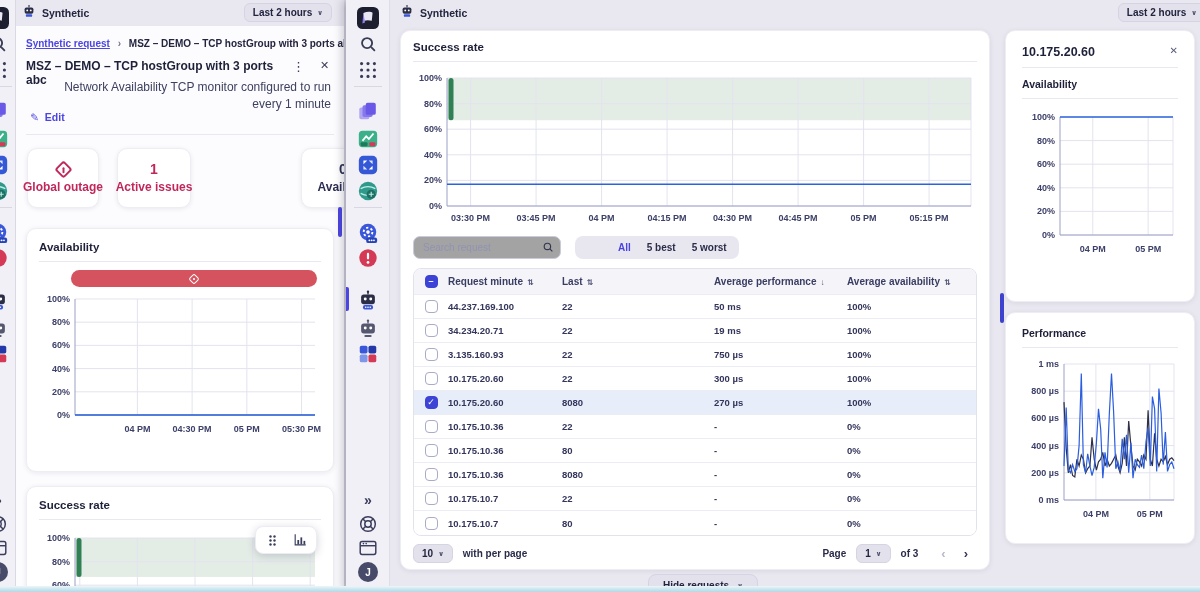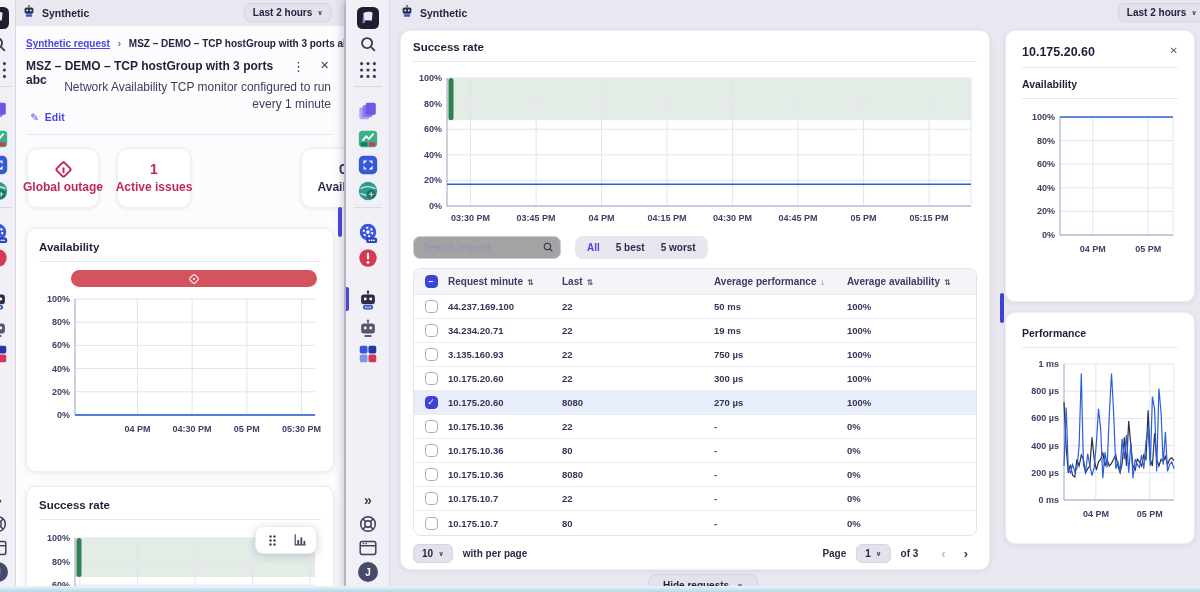--- a/index.html
+++ b/index.html
@@ -63,21 +63,21 @@
   .r-time-pill { position:absolute; top:3px; right:-6px; }
   .main-card { position:absolute; left:10px; top:30px; width:590px; height:540px; background:#fff; border:1px solid #ededf4; border-radius:10px; box-shadow:0 1px 5px rgba(70,70,110,.10); padding:10px 12px; }
   .main-card h3 { font-size:11.5px; font-weight:bold; color:#1e2039; }
   .controls { display:flex; align-items:center; gap:14px; margin:10px 0 9px 0; }
   .searchbox { position:relative; width:148px; height:23px; }
   .searchbox input { width:100%; height:100%; border:1px solid #c9cbdd; border-radius:7px; background:#a3a3a3; font-family:inherit; font-size:10px; padding:0 34px 0 9px; color:#23253f; outline:none; }
   .searchbox input::placeholder { color:#9093b3; }
   .searchbox svg { position:absolute; right:6px; top:4px; width:14px; height:14px; }
   .segmented { display:flex; align-items:center; background:#e8e7f0; border-radius:8px; height:23px; padding:0 12px; gap:16px; }
   .seg-item { font-size:10px; font-weight:bold; color:#2a2c49; cursor:pointer; }
-  .seg-item.active { color:#4a44e0; }
+  .seg-item.active { color:#4a44e0;margin-left:31px; }
 
   .tbl { border:1px solid #e2e2ec; border-radius:8px; overflow:hidden; }
   .trow { display:grid; grid-template-columns:34px 114px 152px 133px 1fr; align-items:center; height:24px; border-bottom:1px solid #ececf4; font-size:9.5px; font-weight:bold; color:#33355a; background:#fff; cursor:pointer; }
   .trow:last-child { border-bottom:none; }
   .trow.head { height:26px; background:#f5f5f9; color:#3a3d63; font-size:10px; cursor:default; }
   .trow.sel { background:#e8edfa; }
   .sort { font-size:8px; margin-left:4px; color:#4c4f74; }
   .cbwrap { display:flex; justify-content:center; }
   .cb { width:13px; height:13px; border:1.5px solid #a9abc7; border-radius:4px; background:#fff; display:flex; align-items:center; justify-content:center; font-size:9px; color:#fff; line-height:1; cursor:pointer; }
   .cb.on { background:#3d43d4; border-color:#3d43d4; }

